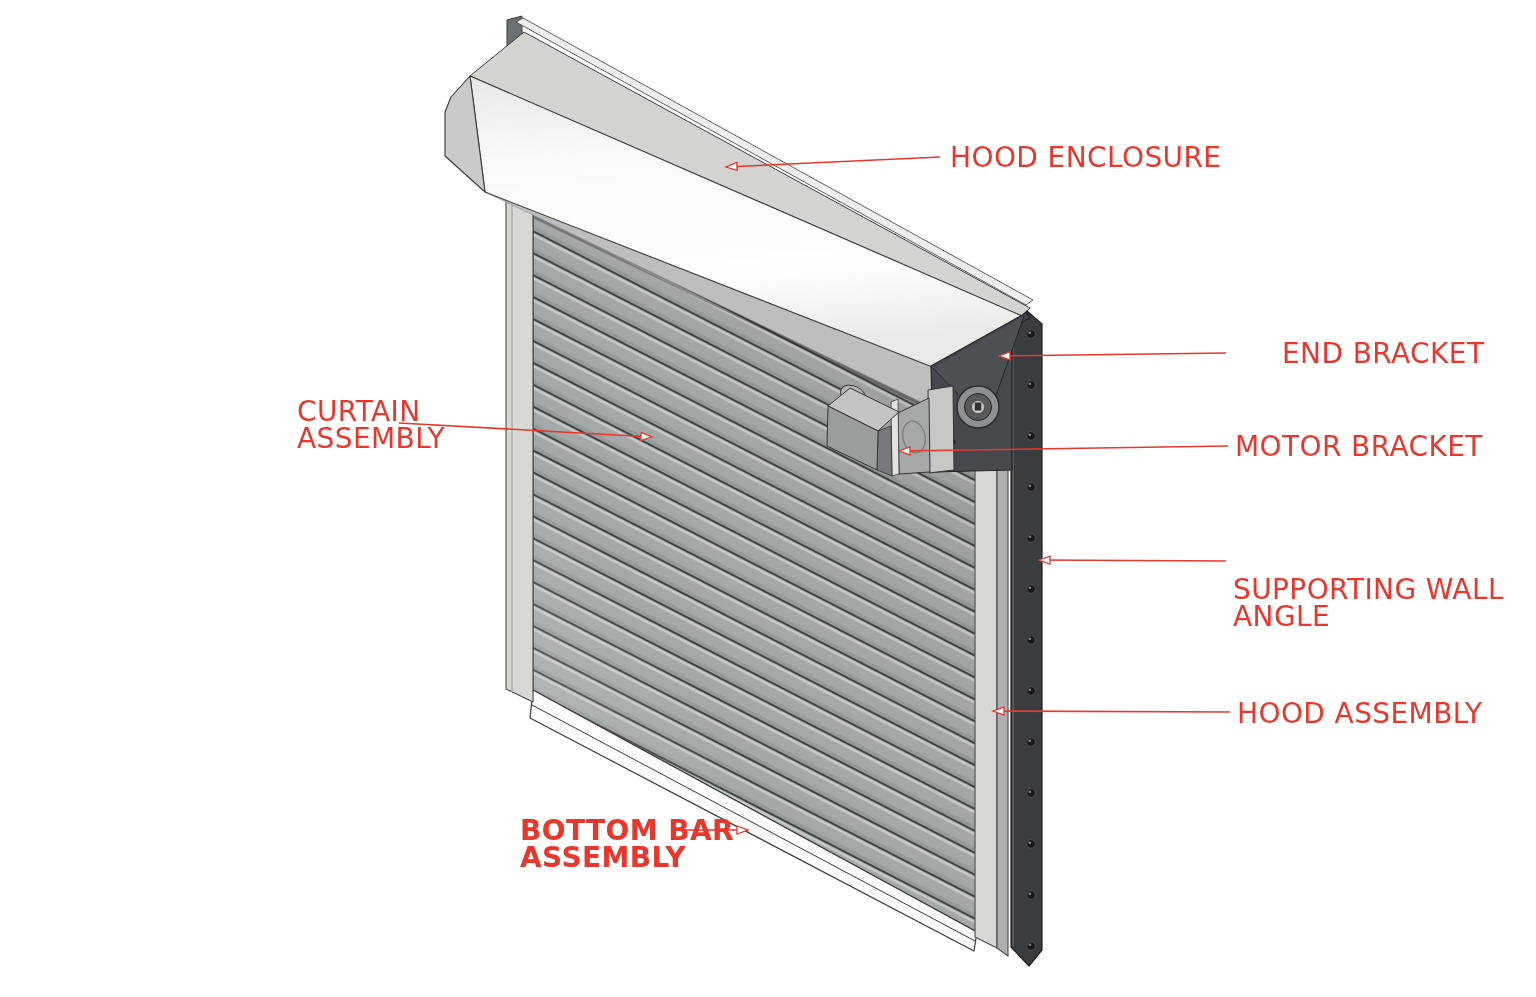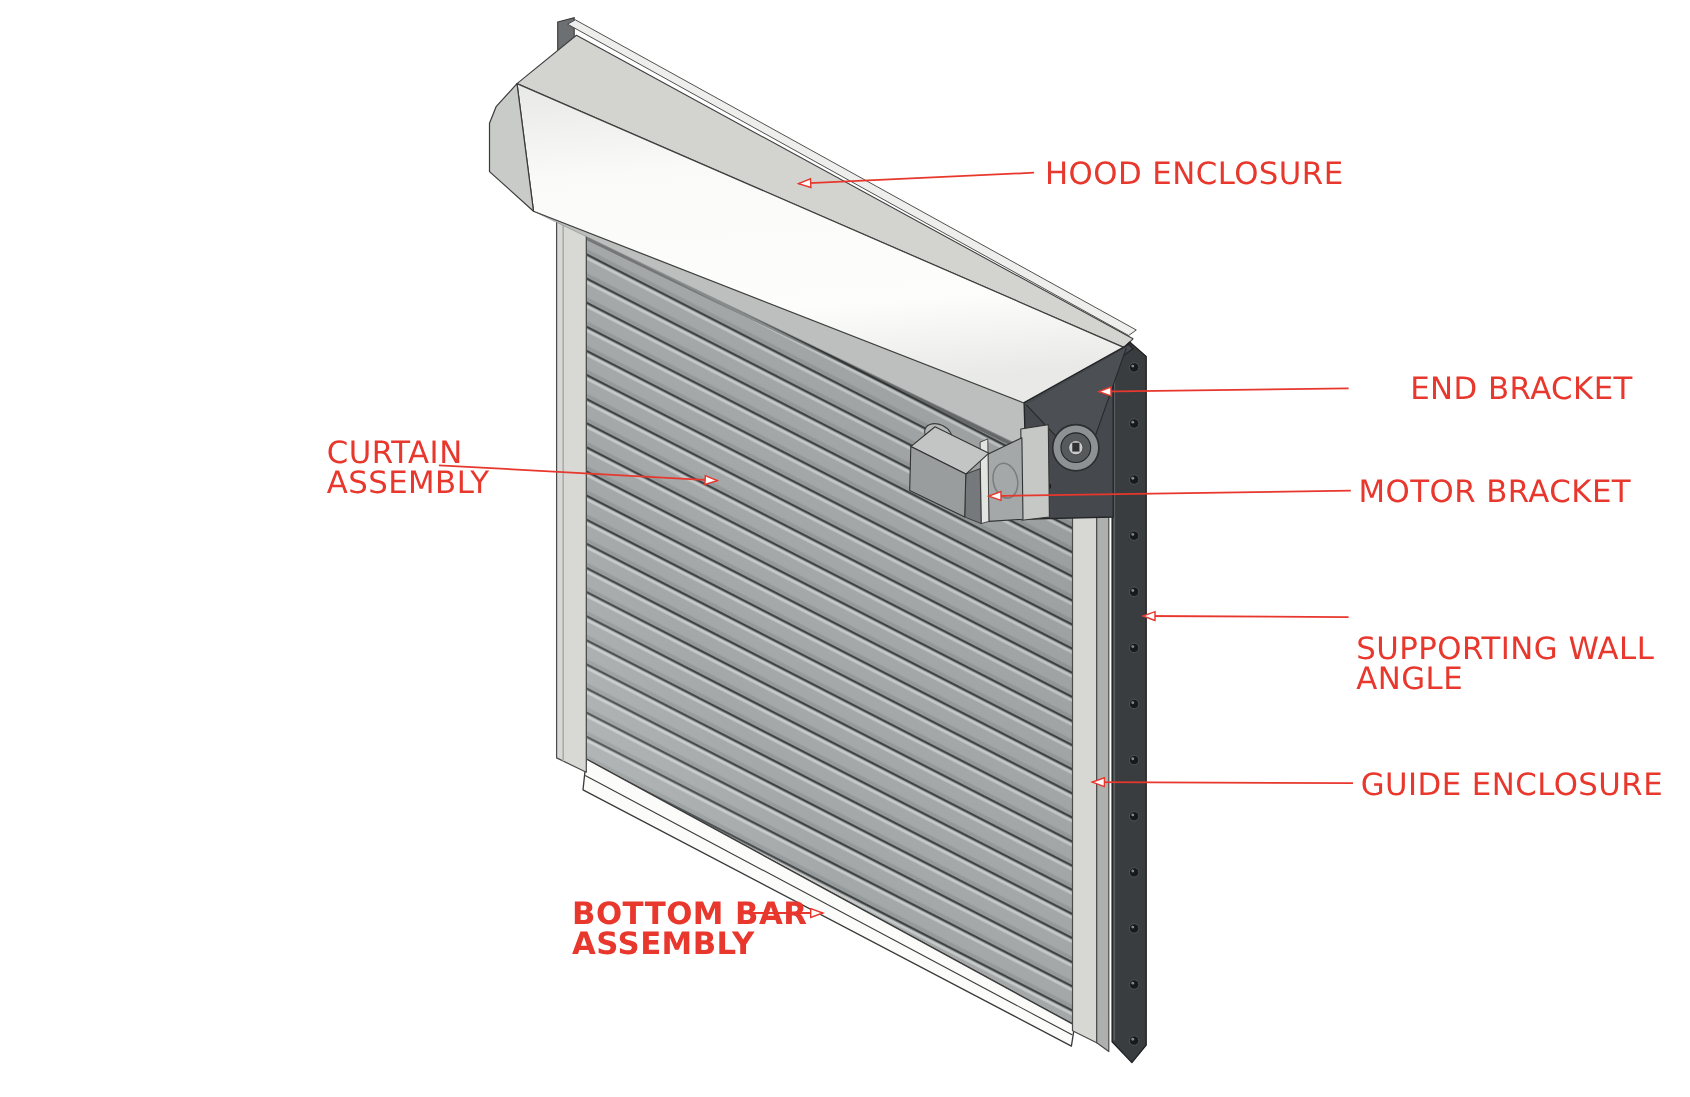--- a/index.html
+++ b/index.html
@@ -155,19 +155,19 @@
       <line x1="399" y1="423" x2="652" y2="437" marker-end="url(#arrowhead)"></line>
       <line x1="673" y1="830" x2="748" y2="830" marker-end="url(#arrowhead)"></line>
     </g>
   </svg>
 
   <div class="label" id="lab-hood">HOOD ENCLOSURE</div>
   <div class="label" id="lab-endbracket">END BRACKET</div>
   <div class="label" id="lab-motor">MOTOR BRACKET</div>
   <div class="label" id="lab-wallangle">SUPPORTING WALL
 ANGLE</div>
-  <div class="label" id="lab-guide">GUIDE ENCLOSURE</div>
+  <div class="label" id="lab-guide">HOOD ASSEMBLY</div>
   <div class="label" id="lab-curtain">CURTAIN
 ASSEMBLY</div>
   <div class="label" id="lab-bottombar">BOTTOM BAR
 ASSEMBLY</div>
 
 </div>
 
 </body></html>

